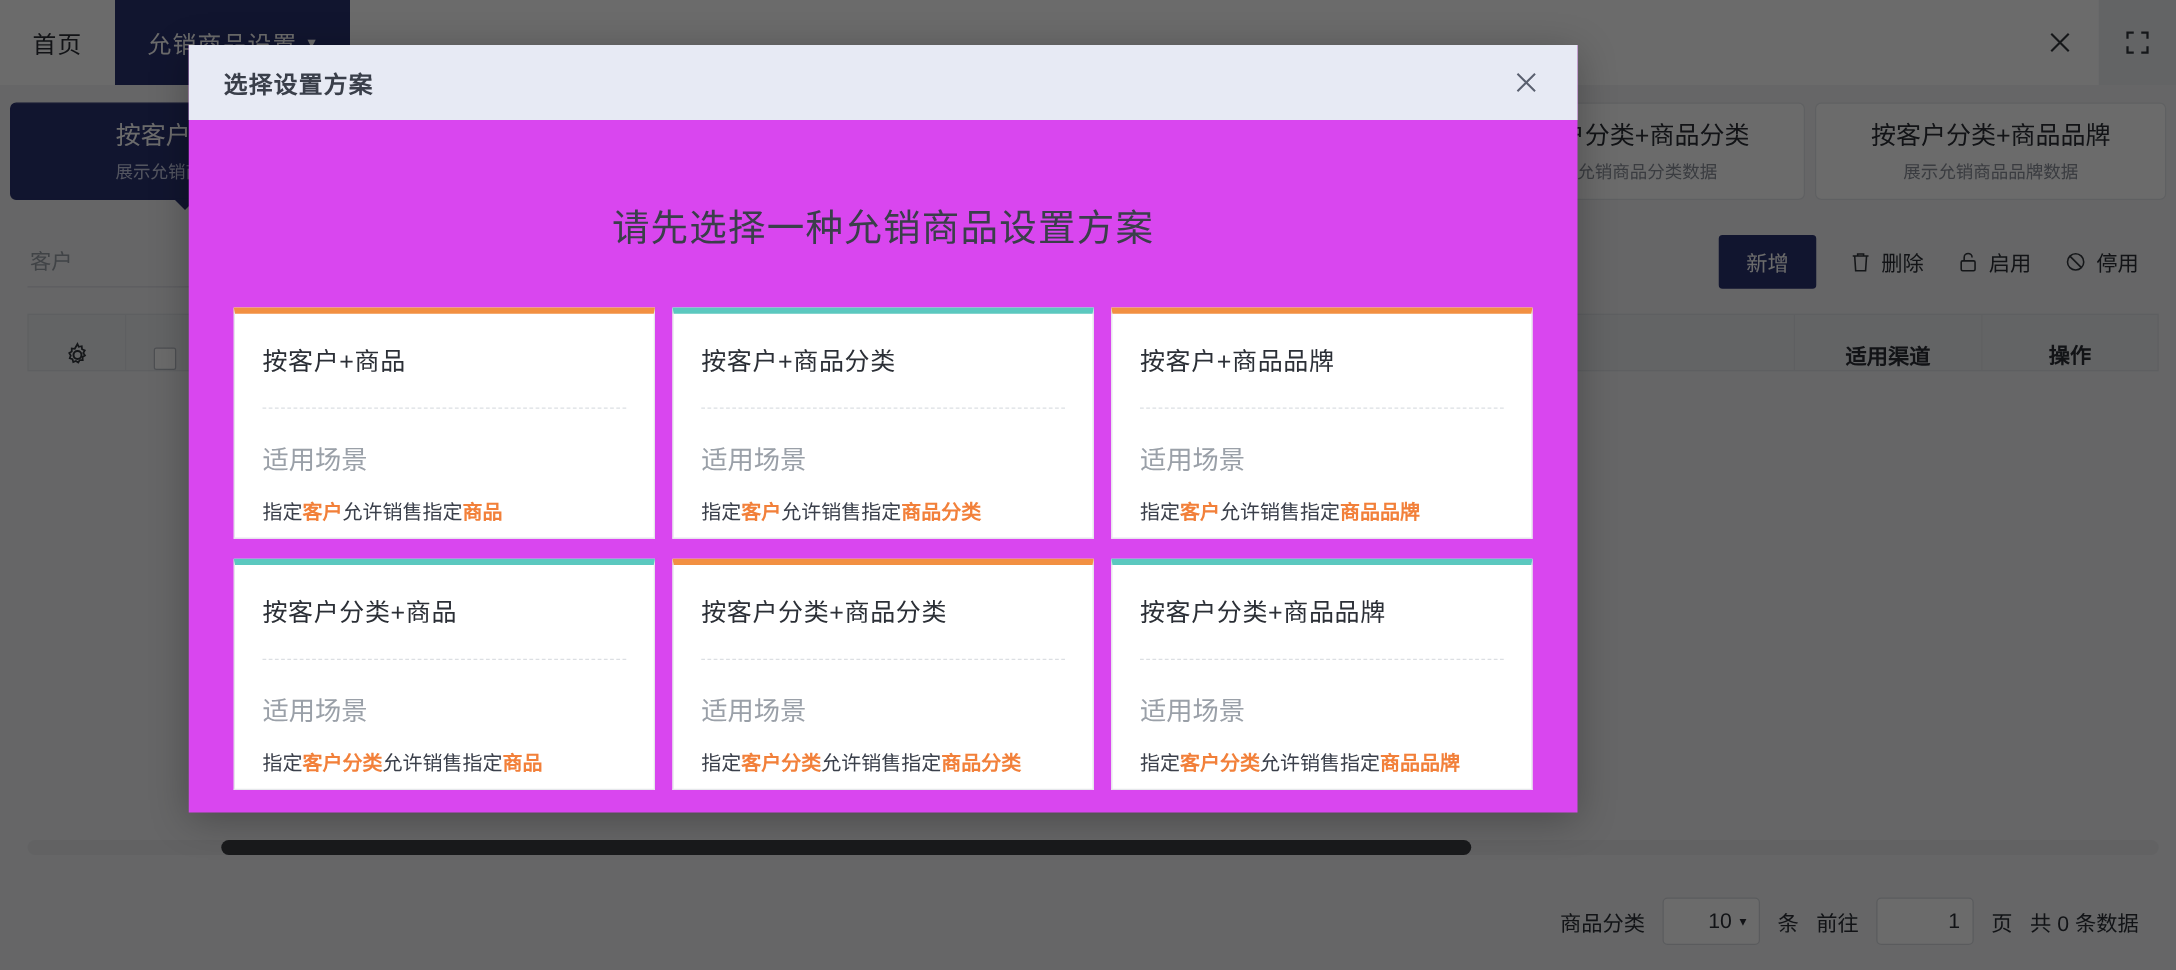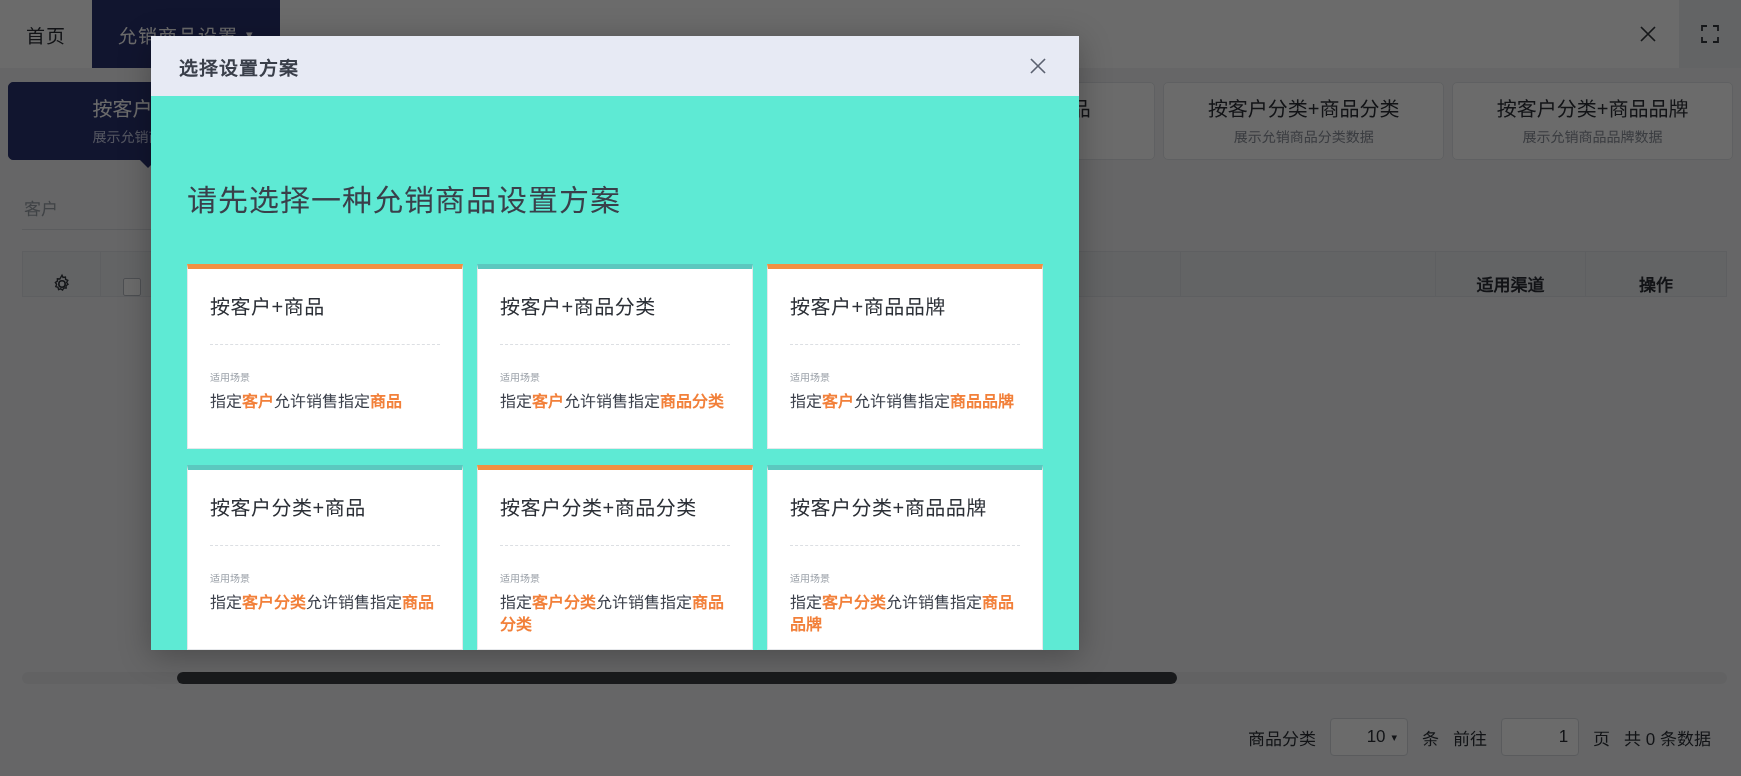--- a/index.html
+++ b/index.html
@@ -138,44 +138,44 @@
   .pg-box {
     border: 1px solid #d6d9de; border-radius: 4px; background: #fff;
     height: 38px; min-width: 78px;
     display: flex; align-items: center; justify-content: flex-end;
     padding: 0 10px; gap: 6px; cursor: pointer;
   }
 
   
   .modal {
     position: absolute; z-index: 100;
-    left: 151px; top: 36px; width: 928px; height: 614px;
-    background: #5eead4;
+    left: 151px; top: 36px; width: 1111px; height: 614px;
+    background: #d946ef;
     box-shadow: 0 6px 30px rgba(0,0,0,0.28);
     display: flex; flex-direction: column;
   }
   .modal-header {
     height: 60px; background: #e7eaf4;
     display: flex; align-items: center;
     padding: 0 28px;
     flex: 0 0 auto;
   }
   .modal-title {
     font-size: 19px; font-weight: bold; color: #3a3f4a; letter-spacing: 1px;
   }
   .modal-close {
     margin-left: auto; cursor: pointer; line-height: 0;
   }
   .modal-body {
     flex: 1 1 auto; padding: 0 36px;
     display: flex; flex-direction: column;
   }
   .modal-heading {
-    text-align: left; font-size: 30px; color: #3a3f4a;
-    margin-top: 80px; margin-bottom: 44px; letter-spacing: 1px;
+    text-align: center; font-size: 30px; color: #3a3f4a;
+    margin-top: 62px; margin-bottom: 44px; letter-spacing: 1px;
   }
   .card-grid {
     display: grid;
     grid-template-columns: repeat(3, 1fr);
     column-gap: 14px; row-gap: 16px;
   }
   .opt-card {
     background: #ffffff;
     border: 1px solid #e6e8eb;
     border-top: 5px solid #f29042;
@@ -186,24 +186,24 @@
   }
   .opt-card.teal { border-top-color: #5bc8bf; }
   .opt-title {
     font-size: 20px; color: #2b2f36; letter-spacing: 0.5px;
   }
   .opt-divider {
     border-top: 1px dashed #dcdfe3;
     margin: 24px 0 0 0;
   }
   .opt-scene-label {
-    font-size: 10px; color: #9aa0a8; margin-top: 24px;
+    font-size: 21px; color: #9aa0a8; margin-top: 24px;
   }
   .opt-scene-text {
-    font-size: 16px; color: #3a3f4a; margin-top: 7px; line-height: 1.4;
+    font-size: 16px; color: #3a3f4a; margin-top: 19px; line-height: 1.4;
   }
   .hl { color: #f2803a; font-weight: bold; }
 </style>
 </head>
 <body>
 
 <div id="app-bg">
 
   <div class="topbar">
     <div class="topbar-tab">
@@ -250,20 +250,45 @@
     </div>
     <div class="scheme-card">
       <div class="scheme-title">按客户分类+商品品牌</div>
       <div class="scheme-sub">展示允销商品品牌数据</div>
     </div>
   </div>
 
   <div class="filter-bar">
     <div class="filter-field">
       <span>客户</span>
+    </div>
+    <div class="toolbar">
+      <div class="tb-primary">
+        <span>新增</span>
+      </div>
+      <div class="tb-item">
+        <svg width="19" height="19" viewBox="0 0 24 24">
+          <path d="M4 6 H20 M9 6 V4 H15 V6 M6 6 L7 21 H17 L18 6" stroke="#33373d" stroke-width="1.6" fill="none"></path>
+        </svg>
+        <span>删除</span>
+      </div>
+      <div class="tb-item">
+        <svg width="19" height="19" viewBox="0 0 24 24">
+          <rect x="5" y="11" width="14" height="10" rx="1.5" stroke="#33373d" stroke-width="1.6" fill="none"></rect>
+          <path d="M8 11 V7.5 A4 4 0 0 1 16 7.5" stroke="#33373d" stroke-width="1.6" fill="none"></path>
+        </svg>
+        <span>启用</span>
+      </div>
+      <div class="tb-item">
+        <svg width="19" height="19" viewBox="0 0 24 24">
+          <circle cx="12" cy="12" r="8.2" stroke="#33373d" stroke-width="1.6" fill="none"></circle>
+          <path d="M6.2 6.2 L17.8 17.8" stroke="#33373d" stroke-width="1.6" fill="none"></path>
+        </svg>
+        <span>停用</span>
+      </div>
     </div>
   </div>
 
   <div class="table-head">
     <div class="th icon-cell">
       <svg width="24" height="24" viewBox="0 0 24 24">
         <circle cx="12" cy="12" r="3.2" stroke="#33373d" stroke-width="1.6" fill="none"></circle>
         <path d="M12 3.2 L13 5.4 L15.4 5 L15.6 7.4 L17.8 8.3 L16.6 10.4 L18 12.4 L16 13.6
                  L16.2 16 L13.8 16 L12.6 18 L10.7 16.8 L8.6 17.6 L8 15.3 L5.8 14.6 L6.6 12.4
                  L5.4 10.4 L7.4 9.2 L7.4 6.8 L9.8 7 Z" stroke="#33373d" stroke-width="1.4" fill="none"></path>

